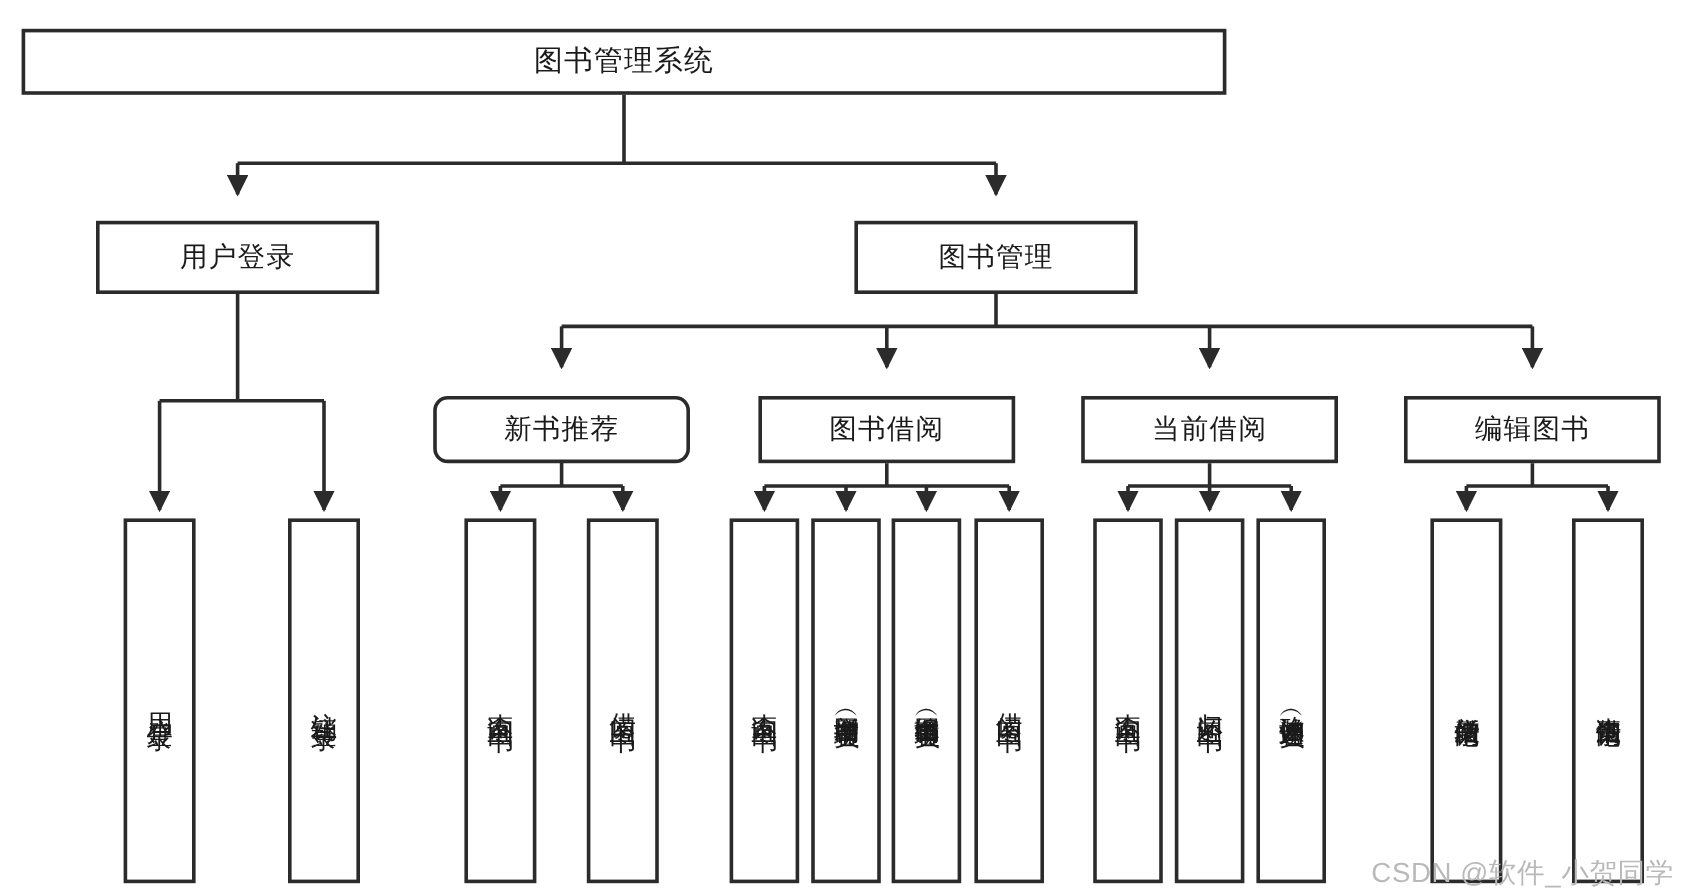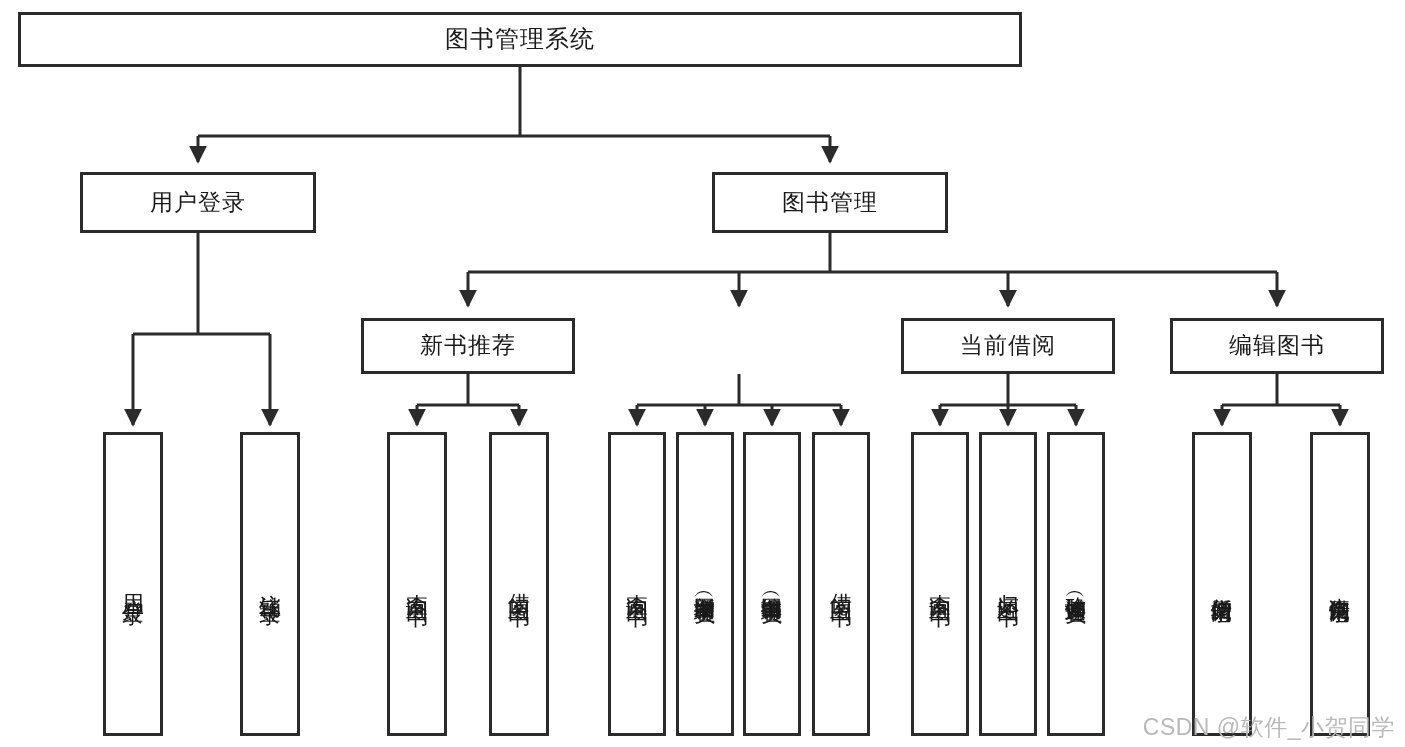--- a/index.html
+++ b/index.html
@@ -31,20 +31,21 @@
     align-items: center;
     justify-content: center;
     color: #1a1a1a;
     z-index: 2;
   }
   .node.horiz {
     font-size: 23px;
     line-height: 1.2;
     letter-spacing: 1px;
     white-space: nowrap;
+    margin-top: 12px;
   }
   .node.root {
     font-size: 24px;
   }
   
   .node.vert {
     writing-mode: vertical-rl;
     text-orientation: upright;
     font-size: 22px;
     letter-spacing: 4px;
@@ -131,24 +132,27 @@
   </div>
 
   <div class="node horiz" style="left:80px; top:172px; width:236px; height:61px;">
     <span class="label">用户登录</span>
   </div>
 
   <div class="node horiz" style="left:712px; top:172px; width:236px; height:61px;">
     <span class="label">图书管理</span>
   </div>
 
-  <div class="node horiz" style="left:361px; top:318px; width:214px; height:56px;">
+  <div class="node horiz" style="left:361px; top:318px; width:214px; height:56px;border-radius:12px;">
     <span class="label">新书推荐</span>
   </div>
 
+  <div class="node horiz" style="left:632px; top:318px; width:214px; height:56px;">
+    <span class="label">图书借阅</span>
+  </div>
 
   <div class="node horiz" style="left:901px; top:318px; width:214px; height:56px;">
     <span class="label">当前借阅</span>
   </div>
 
   <div class="node horiz" style="left:1170px; top:318px; width:214px; height:56px;">
     <span class="label">编辑图书</span>
   </div>
 
   <div class="node vert" style="left:103px; top:432px; width:60px; height:304px;">

